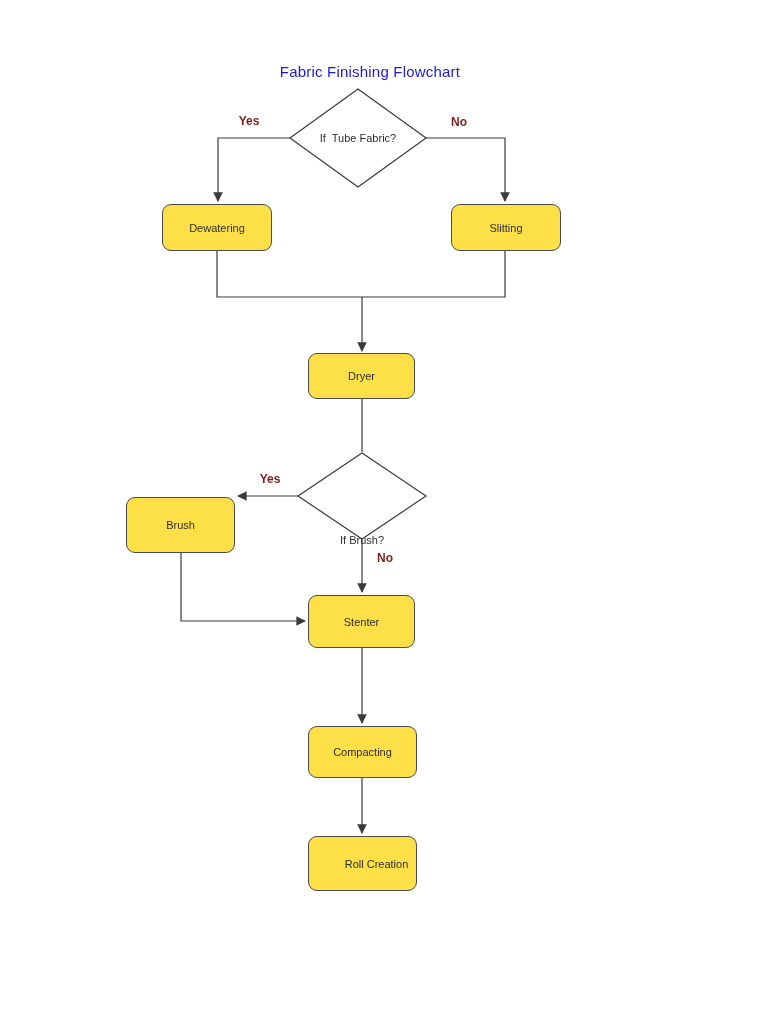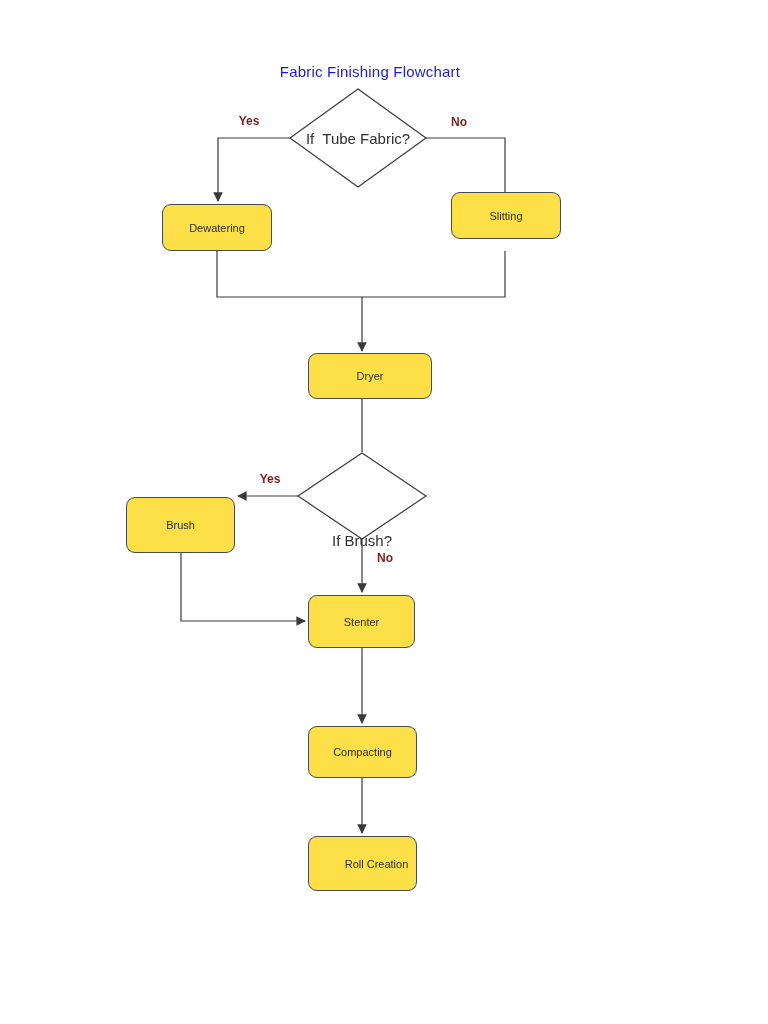--- a/index.html
+++ b/index.html
@@ -57,37 +57,37 @@
     align-items: center;
     justify-content: center;
     font-size: 11px;
     color: var(--text-color);
   }
   .diamond-label {
     position: absolute;
     display: flex;
     align-items: center;
     justify-content: center;
-    font-size: 15px;
+    font-size: 11px;
     color: var(--text-color);
     white-space: pre;
     pointer-events: none;
   }
   .edge-label {
     position: absolute;
     width: 44px;
     text-align: center;
     font-size: 12px;
     font-weight: bold;
     color: #7f1d1d;
   }
   
   .n-dewatering   { left: 162px; top: 204px; width: 110px; height: 47px; }
-  .n-slitting     { left: 451px; top: 192px; width: 110px; height: 47px; }
-  .n-dryer        { left: 308px; top: 353px; width: 124px; height: 46px; text-align: center; }
+  .n-slitting     { left: 451px; top: 204px; width: 110px; height: 47px; }
+  .n-dryer        { left: 308px; top: 353px; width: 107px; height: 46px; text-align: center; }
   .n-brush        { left: 126px; top: 469px; width: 109px; height: 56px; margin-top: 28px; }
   .n-stenter      { left: 308px; top: 595px; width: 107px; height: 53px; }
   .n-compacting   { left: 308px; top: 726px; width: 109px; height: 52px; }
   .n-rollcreation { left: 308px; top: 836px; width: 109px; height: 55px; padding-left: 28px; }
   .dl-tube  { left: 292px; top: 127px; width: 132px; height: 22px; }
   .dl-brush { left: 300px; top: 485px; width: 124px; height: 22px; margin-top: 44px; }
   .el-tube-yes  { left: 227px; top: 114px; }
   .el-tube-no   { left: 437px; top: 115px; }
   .el-brush-yes { left: 248px; top: 472px; }
   .el-brush-no  { left: 363px; top: 551px; }

